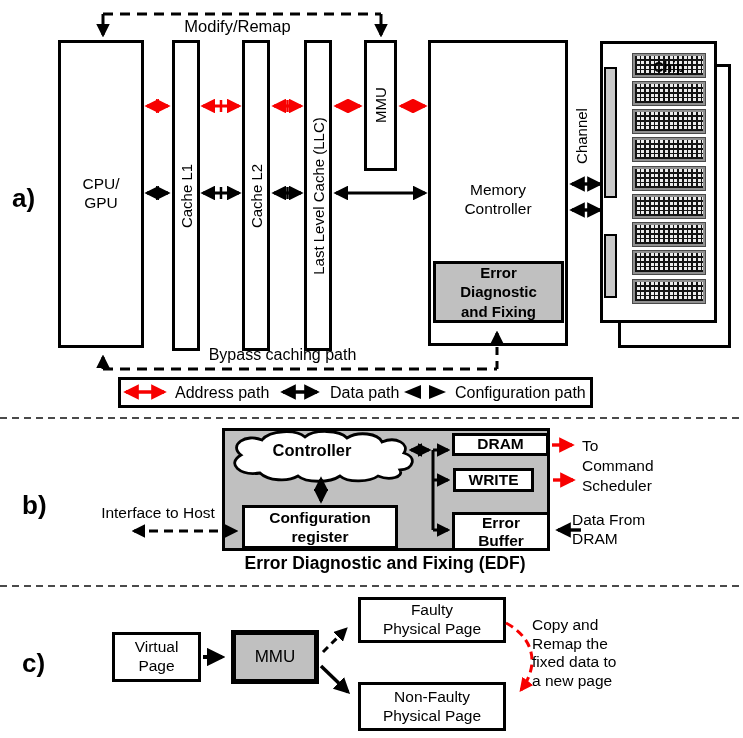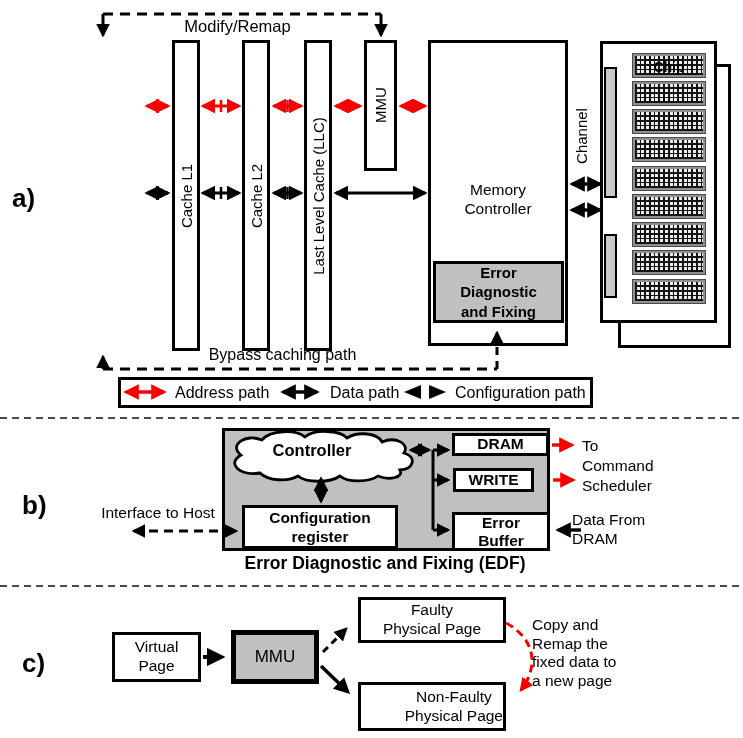--- a/index.html
+++ b/index.html
@@ -29,20 +29,24 @@
         border:2px solid #000;box-sizing:border-box;z-index:3;}
   .legend-text{position:absolute;top:384px;font-size:16px;white-space:nowrap;}
 </style>
 </head>
 <body>
 
 <div id="stage">
 
   <div class="sec-label" style="left:12px;top:183px;">a)</div>
 
+  <div class="box" style="left:58px;top:40px;width:86px;height:308px;">
+    <div class="lbl" style="font-size:15.5px;">CPU/
+GPU</div>
+  </div>
 
   <div class="box" style="left:172px;top:40px;width:28px;height:311px;"></div>
   <div class="vlabel txt" style="left:186px;top:196px;">Cache L1</div>
 
   <div class="box" style="left:242px;top:40px;width:28px;height:311px;"></div>
   <div class="vlabel txt" style="left:256px;top:196px;">Cache L2</div>
 
   <div class="box" style="left:304px;top:40px;width:28px;height:311px;"></div>
   <div class="vlabel txt" style="left:318px;top:196px;">Last Level Cache (LLC)</div>
 
@@ -128,21 +132,21 @@
 
   <div class="box gray" style="left:231px;top:630px;width:88px;height:54px;border-width:5px;">
     <div class="lbl" style="font-size:17px;">MMU</div>
   </div>
 
   <div class="box" style="left:358px;top:597px;width:148px;height:46px;">
     <div class="lbl" style="font-size:15.5px;line-height:1.2;">Faulty
 Physical Page</div>
   </div>
 
-  <div class="box" style="left:358px;top:682px;width:148px;height:49px;justify-content:flex-end;">
+  <div class="box" style="left:358px;top:682px;width:148px;height:49px;">
     <div class="lbl" style="font-size:15.5px;line-height:1.2;">Non-Faulty
 Physical Page</div>
   </div>
 
   <div class="free txt" style="left:532px;top:616px;font-size:15.5px;line-height:1.2;">Copy and
 Remap the
 fixed data to
 a new page</div>
 
   <svg width="743" height="738" viewBox="0 0 743 738">

